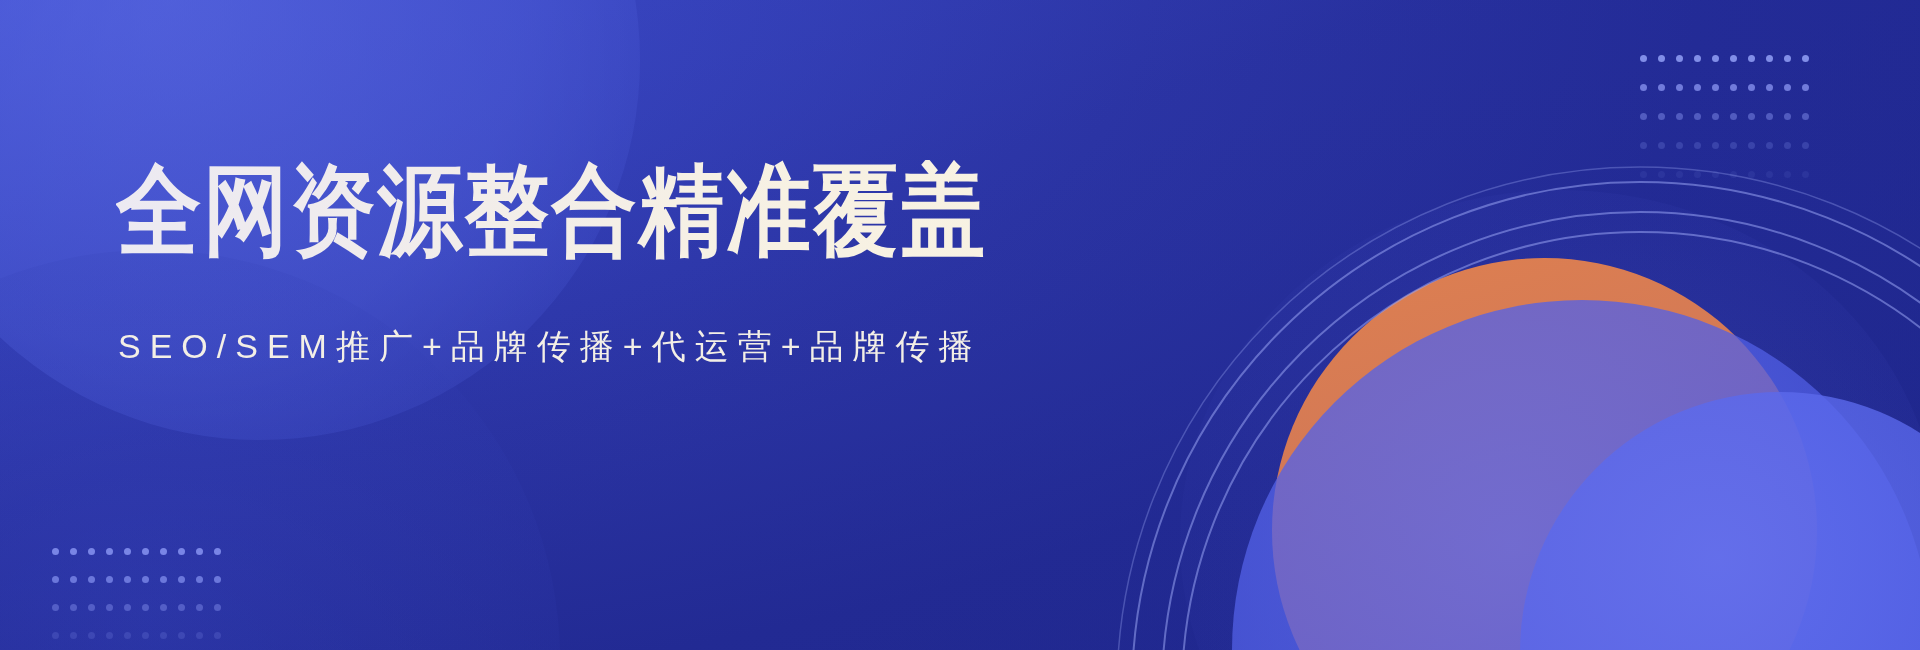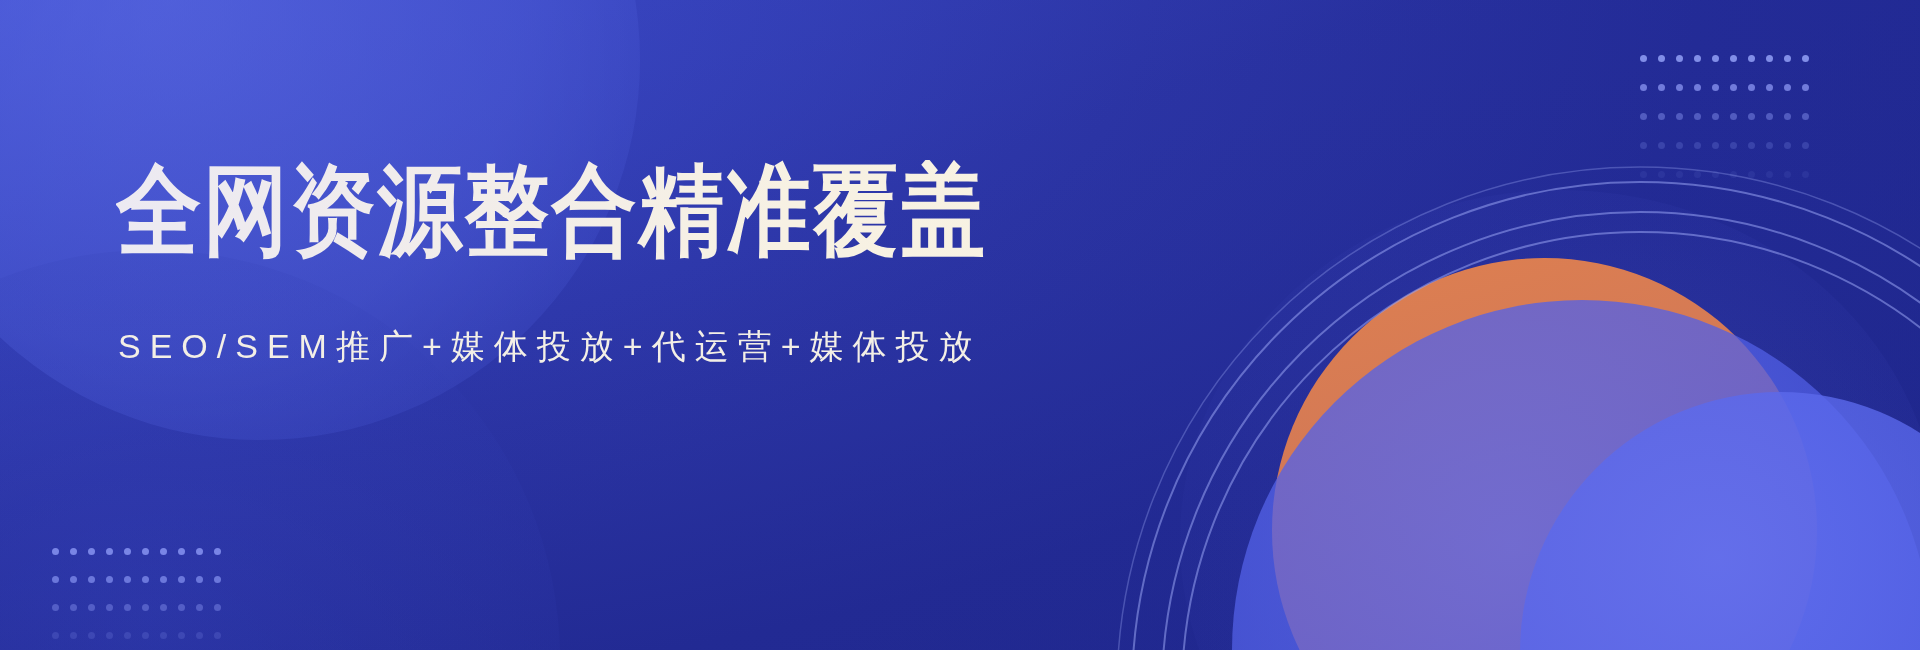--- a/index.html
+++ b/index.html
@@ -211,16 +211,16 @@
       <i class="dot" style="background:rgba(120,132,228,0.52)"></i><i class="dot" style="background:rgba(120,132,228,0.52)"></i><i class="dot" style="background:rgba(120,132,228,0.52)"></i><i class="dot" style="background:rgba(120,132,228,0.52)"></i><i class="dot" style="background:rgba(120,132,228,0.52)"></i><i class="dot" style="background:rgba(120,132,228,0.52)"></i><i class="dot" style="background:rgba(120,132,228,0.52)"></i><i class="dot" style="background:rgba(120,132,228,0.52)"></i><i class="dot" style="background:rgba(120,132,228,0.52)"></i><i class="dot" style="background:rgba(120,132,228,0.52)"></i>
     </span>
     <span class="dot-row">
       <i class="dot" style="background:rgba(116,128,224,0.26)"></i><i class="dot" style="background:rgba(116,128,224,0.26)"></i><i class="dot" style="background:rgba(116,128,224,0.26)"></i><i class="dot" style="background:rgba(116,128,224,0.26)"></i><i class="dot" style="background:rgba(116,128,224,0.26)"></i><i class="dot" style="background:rgba(116,128,224,0.26)"></i><i class="dot" style="background:rgba(116,128,224,0.26)"></i><i class="dot" style="background:rgba(116,128,224,0.26)"></i><i class="dot" style="background:rgba(116,128,224,0.26)"></i><i class="dot" style="background:rgba(116,128,224,0.26)"></i>
     </span>
 
   </div>
 
   <div class="content">
     <h1 class="headline">全网资源整合精准覆盖</h1>
-    <p class="subline">SEO/SEM推广+媒体投放+代运营+媒体投放</p>
+    <p class="subline">SEO/SEM推广+品牌传播+代运营+品牌传播</p>
   </div>
 
 </div>
 
 </body></html>

